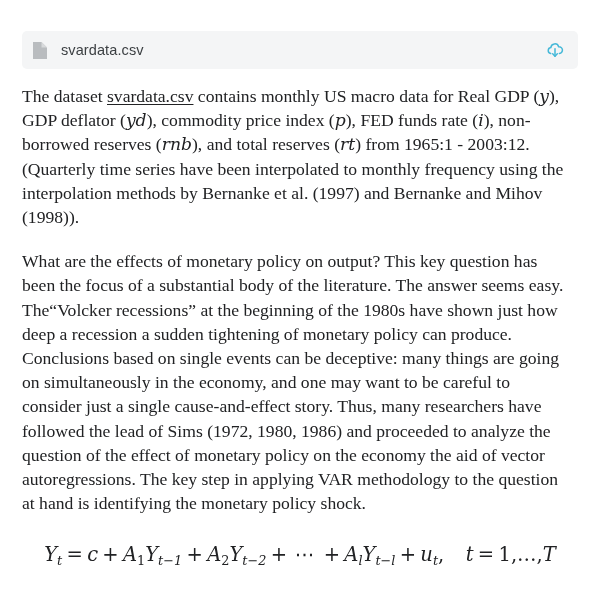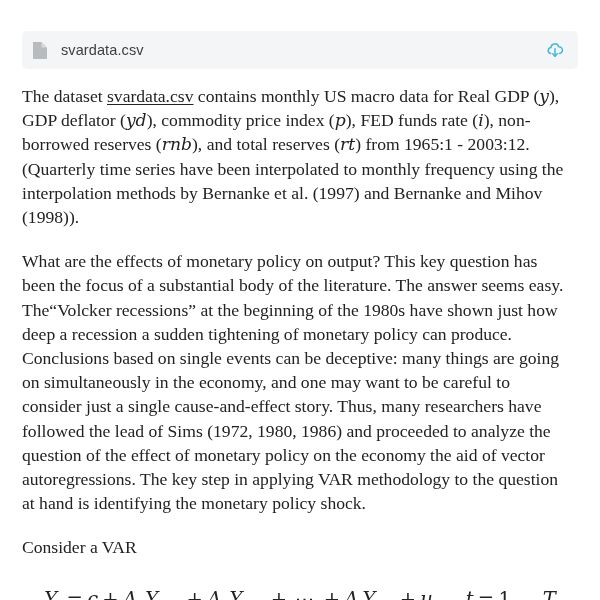--- a/index.html
+++ b/index.html
@@ -126,21 +126,20 @@
 </div>
 
 <div class="article">
 
   <p class="para">
     <span>The dataset </span><a class="doclink" href="#">svardata.csv</a><span> contains monthly US macro data for Real GDP (</span><span class="math">y</span><span>), GDP deflator (</span><span class="math">yd</span><span>), commodity price index (</span><span class="math">p</span><span>), FED funds rate (</span><span class="math">i</span><span>), non-borrowed reserves (</span><span class="math">rnb</span><span>), and total reserves (</span><span class="math">rt</span><span>) from 1965:1 - 2003:12. (Quarterly time series have been interpolated to monthly frequency using the interpolation methods by Bernanke et al. (1997) and Bernanke and Mihov (1998)).</span>
   </p>
 
   <p class="para">What are the effects of monetary policy on output? This key question has been the focus of a substantial body of the literature. The answer seems easy. The“Volcker recessions” at the beginning of the 1980s have shown just how deep a recession a sudden tightening of monetary policy can produce. Conclusions based on single events can be deceptive: many things are going on simultaneously in the economy, and one may want to be careful to consider just a single cause-and-effect story. Thus, many researchers have followed the lead of Sims (1972, 1980, 1986) and proceeded to analyze the question of the effect of monetary policy on the economy the aid of vector autoregressions. The key step in applying VAR methodology to the question at hand is identifying the monetary policy shock.</p>
 
-  <p class="para">Consider a VAR</p>
 
   <div class="equation-block">
     <span class="eq">
       <i>Y</i><sub>t</sub><span class="op">=</span><i>c</i><span class="op">+</span><i>A</i><sub class="num">1</sub><i>Y</i><sub>t−1</sub><span class="op">+</span><i>A</i><sub class="num">2</sub><i>Y</i><sub>t−2</sub><span class="op">+</span><span class="cdots">⋯</span><span class="op">+</span><i>A</i><sub>l</sub><i>Y</i><sub>t−l</sub><span class="op">+</span><i>u</i><sub>t</sub><span class="num">,</span><span class="gap"></span><i>t</i><span class="op">=</span><span class="num">1</span><span class="num">,…,</span><i>T</i>
     </span>
     
   </div>
 
 </div>
 

